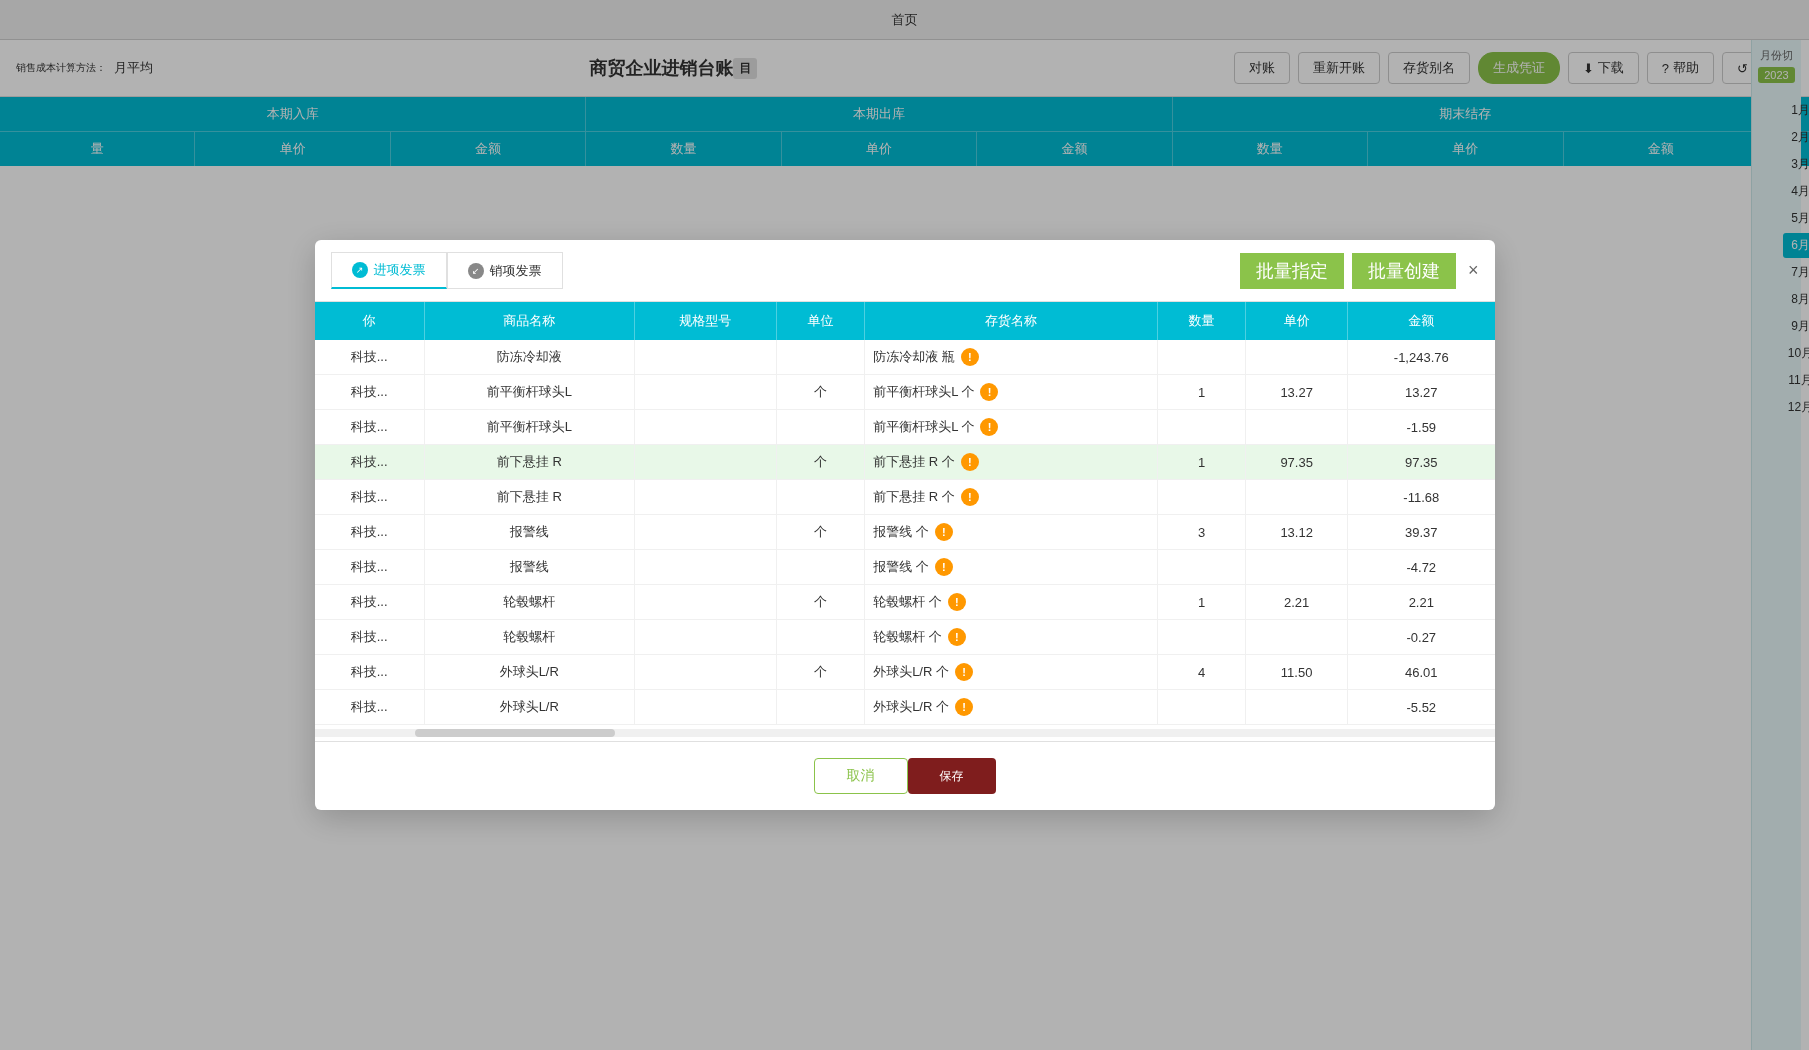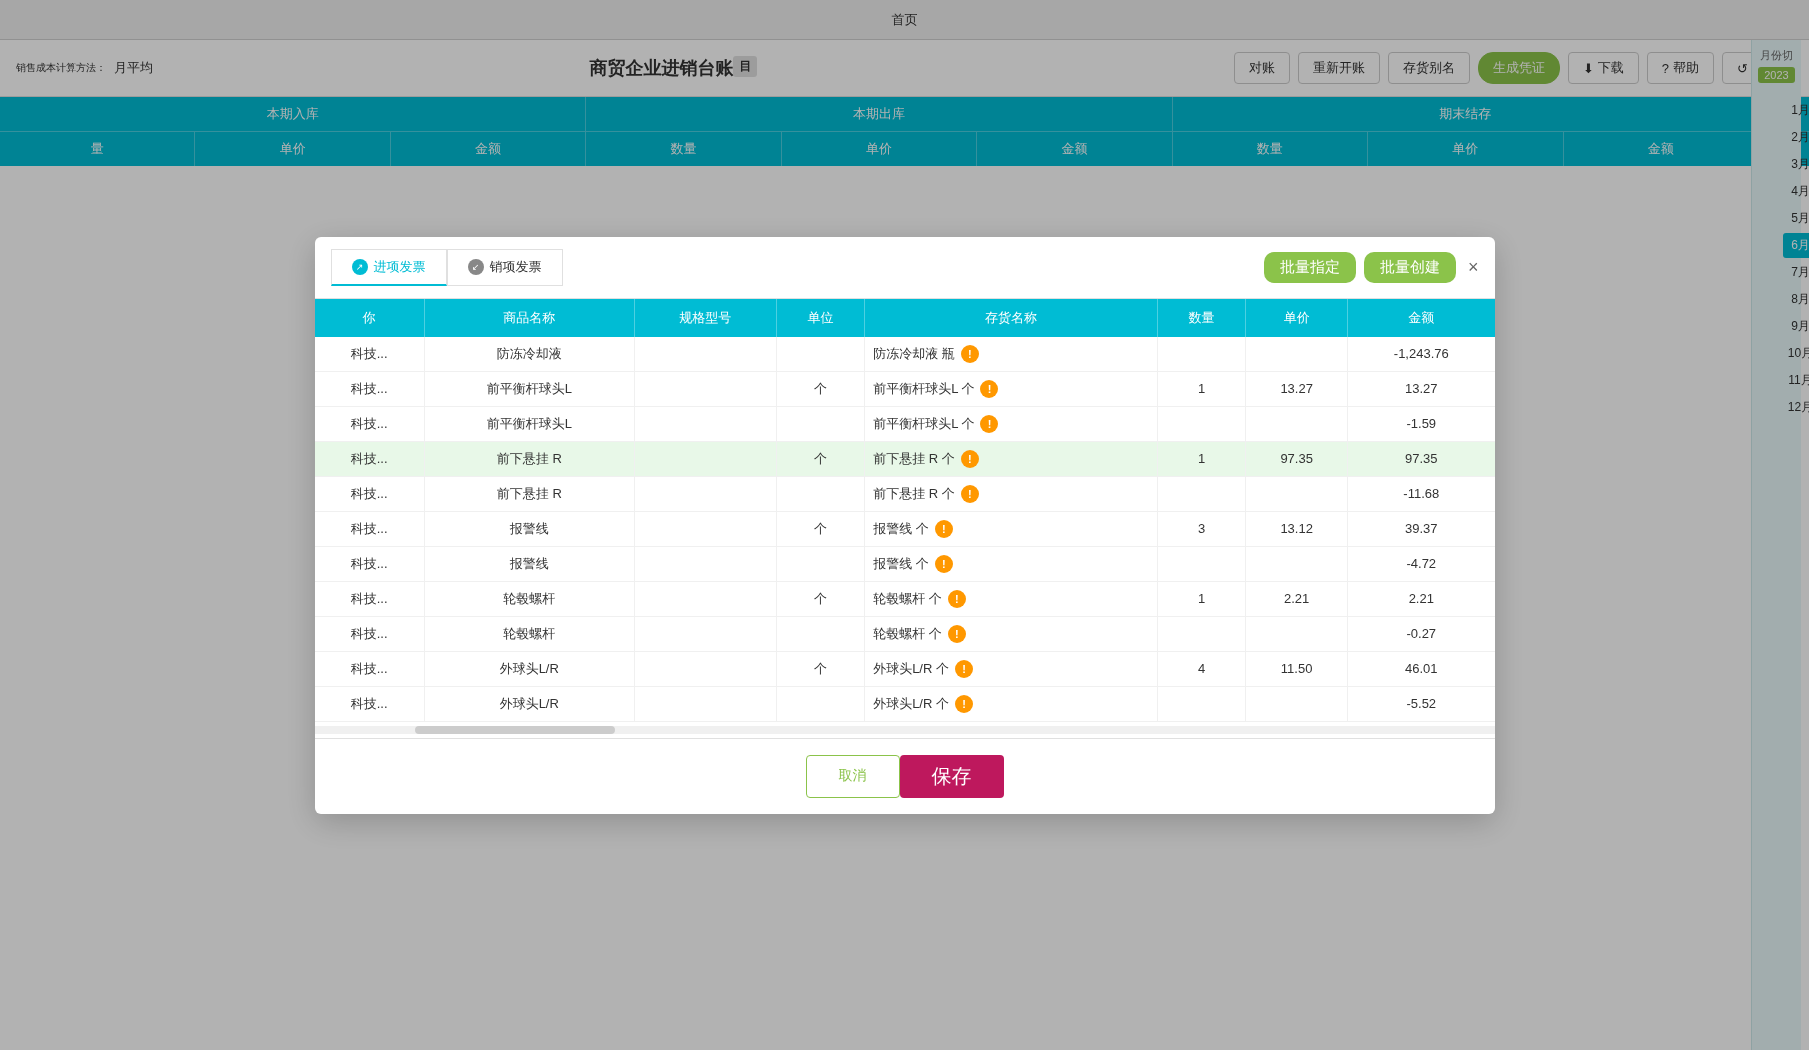--- a/index.html
+++ b/index.html
@@ -12,38 +12,38 @@
     .tab-close { margin-left: 8px; cursor: pointer; color: #999; font-size: 12px; }
     .top-close { margin-left: auto; font-size: 18px; color: #666; cursor: pointer; padding: 0 16px; }
 
     
     .main-content { background: #f5f5f5; height: calc(1050px - 40px); display: flex; flex-direction: column; }
 
     
     .toolbar { display: flex; align-items: center; padding: 12px 16px; background: #fff; border-bottom: 1px solid #e0e0e0; }
     .cost-label { color: #333; font-size: 10px; }
     .cost-method { color: #333; font-size: 13px; margin-left: 8px; }
-    .page-title { flex: 1; text-align: center; font-size: 18px; font-weight: bold; color: #333; display: flex; align-items: flex-start; justify-content: center; }
+    .page-title { flex: 1; text-align: center; font-size: 18px; font-weight: bold; color: #333; display: flex; align-items: center; justify-content: center; }
     .title-icon { background: #e0e0e0; border-radius: 3px; padding: 2px 6px; font-size: 12px; }
     .btn-group { display: flex; gap: 8px; align-items: center; padding-left: 40px; }
     .btn { padding: 6px 14px; border: 1px solid #ccc; border-radius: 4px; background: #fff; cursor: pointer; font-size: 13px; color: #333; }
     .btn-primary { background: #8bc34a; color: #fff; border-color: #8bc34a; border-radius: 15px; }
     .btn-icon { display: flex; align-items: center; gap: 4px; }
 
     
     .modal-overlay { position: fixed; top: 0; left: 0; width: 1809px; height: 1050px; background: rgba(0,0,0,0.3); z-index: 100; display: flex; align-items: center; justify-content: center; }
     .modal { background: #fff; border-radius: 6px; width: 1180px; max-height: 620px; box-shadow: 0 8px 32px rgba(0,0,0,0.2); display: flex; flex-direction: column; }
     .modal-header { display: flex; align-items: center; padding: 12px 16px; border-bottom: 1px solid #e0e0e0; }
     .modal-tabs { display: flex; gap: 0; }
     .modal-tab { padding: 8px 20px; border: 1px solid #e0e0e0; cursor: pointer; font-size: 13px; color: #333; background: #fff; display: flex; align-items: center; gap: 6px; }
     .modal-tab.active { background: #fff; border-bottom: 2px solid #00bcd4; color: #00bcd4; }
     .modal-tab-icon { width: 16px; height: 16px; background: #00bcd4; border-radius: 50%; display: inline-flex; align-items: center; justify-content: center; color: #fff; font-size: 9px; }
     .modal-tab-icon-out { background: #888; }
     .modal-header-actions { margin-left: auto; display: flex; gap: 8px; }
-    .btn-batch { padding: 6px 16px; border-radius: 10px; cursor: pointer; font-size: 15px; }
+    .btn-batch { padding: 6px 16px; border-radius: 0; cursor: pointer; font-size: 18px; }
     .btn-batch-assign { background: #8bc34a; color: #fff; border: none; }
     .btn-batch-create { background: #8bc34a; color: #fff; border: none; }
     .modal-close { margin-left: 12px; font-size: 18px; cursor: pointer; color: #666; background: none; border: none; }
 
     
     .modal-table { flex: 1; overflow-y: auto; overflow-x: auto; }
     .modal-table table { width: 100%; border-collapse: collapse; }
     .modal-table th { background: #00bcd4; color: #fff; padding: 10px 8px; text-align: center; font-weight: normal; font-size: 13px; border-right: 1px solid rgba(255,255,255,0.3); white-space: nowrap; }
     .modal-table th:last-child { border-right: none; }
     .modal-table td { padding: 8px; text-align: center; border-bottom: 1px solid #f0f0f0; border-right: 1px solid #f0f0f0; font-size: 13px; color: #333; white-space: nowrap; }
@@ -51,21 +51,21 @@
     .modal-table tr.highlight { background: #e8f8e8; }
     .warning-icon { display: inline-block; width: 18px; height: 18px; background: #ff9800; border-radius: 50%; color: #fff; font-size: 11px; line-height: 18px; text-align: center; font-weight: bold; }
 
     
     .modal-scroll { height: 8px; background: #f0f0f0; position: relative; margin: 4px 0; }
     .scroll-thumb { height: 8px; background: #ccc; border-radius: 4px; width: 200px; position: absolute; left: 100px; }
 
     
     .modal-footer { display: flex; justify-content: center; padding: 16px; border-top: 1px solid #e0e0e0; }
     .btn-cancel { padding: 8px 32px; border: 1px solid #8bc34a; background: #fff; color: #8bc34a; border-radius: 4px; cursor: pointer; font-size: 14px; }
-    .btn-save { padding: 8px 32px; border: none; background: #be185d; color: #fff; border-radius: 4px; cursor: pointer; font-size: 20px; }
+    .btn-save { padding: 8px 32px; border: none; background: #7f1d1d; color: #fff; border-radius: 4px; cursor: pointer; font-size: 12px; }
     .bg-table-header-row1 { display: flex; background: #00bcd4; }
     .bg-table-header-row2 { display: flex; background: #00bcd4; border-top: 1px solid rgba(255,255,255,0.3); }
     .bg-col { text-align: center; color: #fff; padding: 8px 4px; font-size: 13px; border-right: 1px solid rgba(255,255,255,0.3); }
     .month-label { font-size: 11px; color: #666; margin-bottom: 4px; }
     .year-badge { background: #8bc34a; color: #fff; border-radius: 3px; padding: 2px 6px; font-size: 11px; margin-bottom: 15px; }
     .month-item { width: 36px; text-align: center; padding: 4px 2px; font-size: 12px; color: #333; border-radius: 3px; margin-bottom: 2px; cursor: pointer; margin-left: 48px; }
     .month-item.active { background: #00bcd4; color: #fff; }
   </style>
 </head>
 <body>

